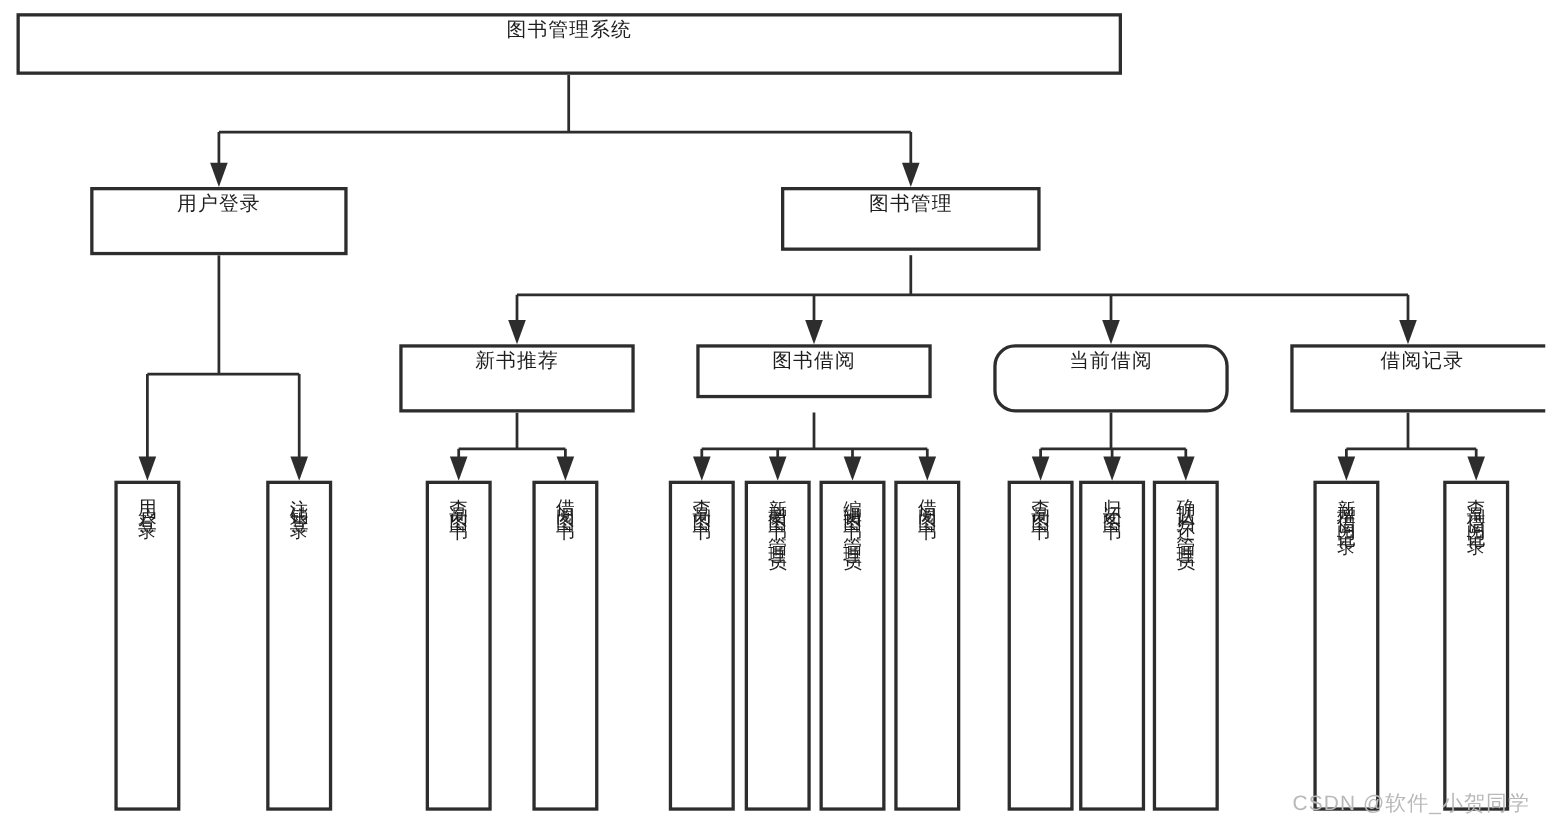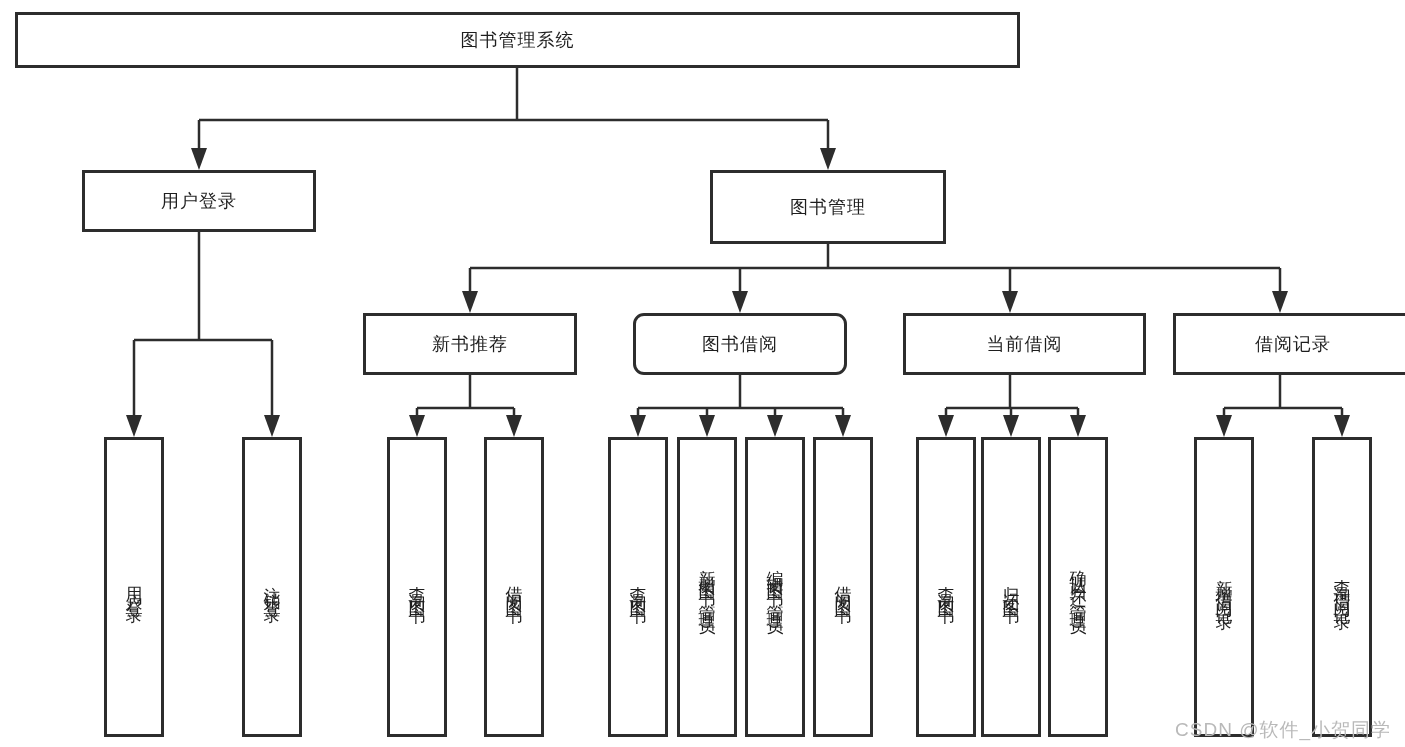--- a/index.html
+++ b/index.html
@@ -22,21 +22,21 @@
     width: 1405px;
     height: 747px;
     z-index: 1;
   }
   .node {
     position: absolute;
     box-sizing: border-box;
     border: 3px solid #2d2d2d;
     background: #ffffff;
     display: flex;
-    align-items: center;
+    align-items: flex-start;
     justify-content: center;
     color: #1e1e1e;
     z-index: 2;
   }
   .hbox {
     font-size: 18px;
     letter-spacing: 1px;
     text-align: center;
     white-space: nowrap;
   }
@@ -133,31 +133,31 @@
     </g>
   </svg>
 
   <div class="node hbox" style="left:15px; top:12px; width:1005px; height:56px;">
     <span>图书管理系统</span>
   </div>
 
   <div class="node hbox" style="left:82px; top:170px; width:234px; height:62px;">
     <span>用户登录</span>
   </div>
-  <div class="node hbox" style="left:710px; top:170px; width:236px; height:74px;">
+  <div class="node hbox" style="left:710px; top:170px; width:236px; height:58px;">
     <span>图书管理</span>
   </div>
 
   <div class="node hbox" style="left:363px; top:313px; width:214px; height:62px;">
     <span>新书推荐</span>
   </div>
-  <div class="node hbox" style="left:633px; top:313px; width:214px; height:62px;border-radius:11px;">
+  <div class="node hbox" style="left:633px; top:313px; width:214px; height:49px;">
     <span>图书借阅</span>
   </div>
-  <div class="node hbox" style="left:903px; top:313px; width:243px; height:62px;">
+  <div class="node hbox" style="left:903px; top:313px; width:214px; height:62px;border-radius:20px;">
     <span>当前借阅</span>
   </div>
   <div class="node hbox" style="left:1173px; top:313px; width:240px; height:62px;">
     <span>借阅记录</span>
   </div>
 
   <div class="node vbox" style="left:104px; top:437px; width:60px; height:300px;">
     <span class="vtext">用户登录</span>
   </div>
   <div class="node vbox" style="left:242px; top:437px; width:60px; height:300px;">

